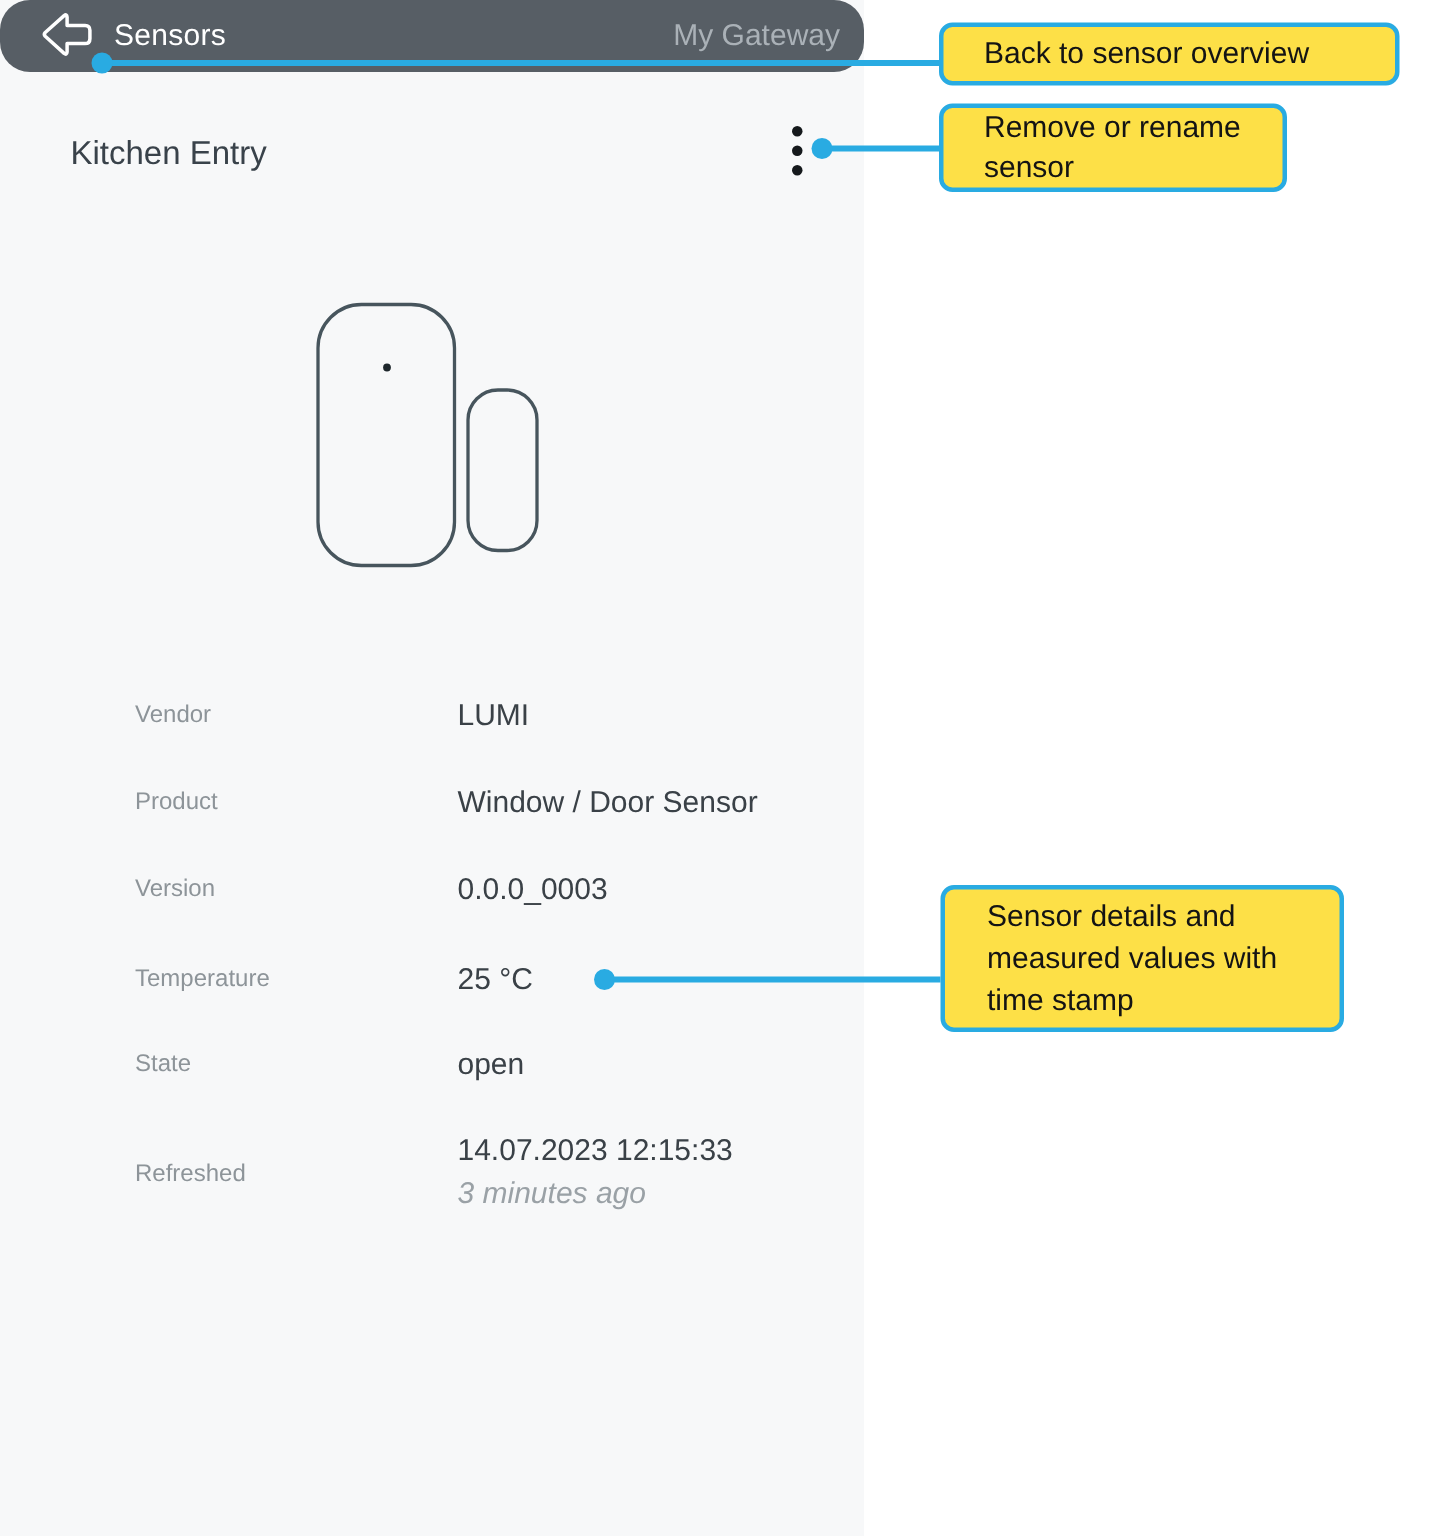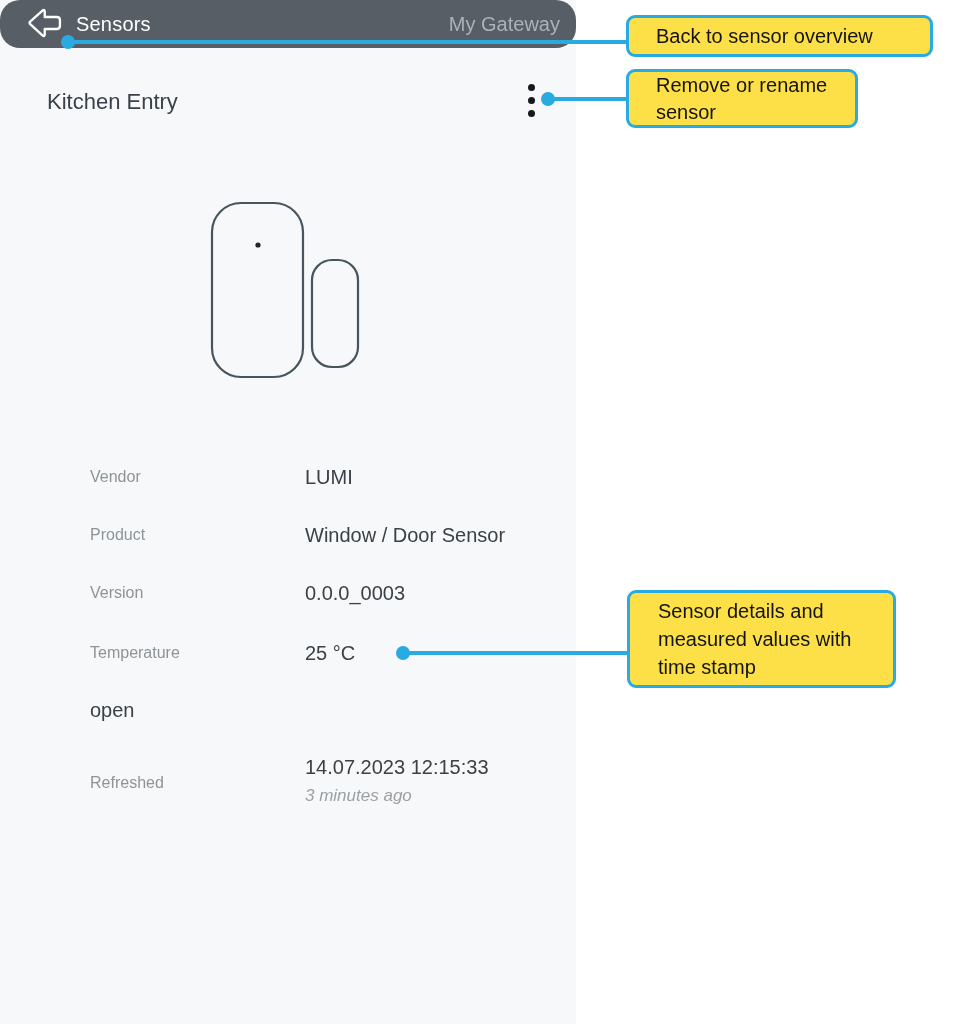--- a/index.html
+++ b/index.html
@@ -34,21 +34,21 @@
   .detail-row{position:absolute;left:0;display:flex;align-items:flex-start;}
   .detail-label{width:215px;font-size:16px;color:var(--label-color);line-height:24px;}
   .detail-value{font-size:20px;color:var(--value-color);line-height:24px;white-space:nowrap;}
   .row-vendor{top:465px;}
   .row-product{top:523px;}
   .row-version{top:581px;}
   .row-temperature{top:641px;}
   .row-state{top:698px;}
   .row-refreshed{top:755px;}
   .row-refreshed .detail-label{padding-top:16px;}
-  .detail-subvalue{font-size:17px;font-style:italic;color:var(--muted-color);margin-top:7px;line-height:20px;}
+  .detail-subvalue{font-size:20px;font-style:italic;color:var(--muted-color);margin-top:7px;line-height:20px;}
 
   
   .callout{position:absolute;background:#fde047;border:3px solid var(--accent);border-radius:9px;display:flex;flex-direction:column;justify-content:center;color:#141414;font-size:20px;line-height:27px;z-index:3;}
   .callout-1{left:626px;top:15px;width:307px;height:42px;padding-left:27px;}
   .callout-2{left:626px;top:69px;width:232px;height:59px;padding-left:27px;padding-right:10px;}
   .callout-3{left:627px;top:590px;width:269px;height:98px;padding-left:28px;padding-right:12px;line-height:28px;}
 
   .connector{position:absolute;height:4px;background:var(--accent);z-index:2;}
   .connector-1{left:64px;top:40px;width:562px;}
   .connector-2{left:548px;top:97px;width:78px;}
@@ -110,20 +110,21 @@
         <span class="detail-label">Version</span>
         <span class="detail-value">0.0.0_0003</span>
       </div>
 
       <div class="detail-row row-temperature">
         <span class="detail-label">Temperature</span>
         <span class="detail-value">25 °C</span>
       </div>
 
       <div class="detail-row row-state">
+        <span class="detail-label">State</span>
         <span class="detail-value">open</span>
       </div>
 
       <div class="detail-row row-refreshed">
         <span class="detail-label">Refreshed</span>
         <span class="detail-value-stack">
           <span class="detail-value" style="display:block;">14.07.2023 12:15:33</span>
           <span class="detail-subvalue" style="display:block;">3 minutes ago</span>
         </span>
       </div>

